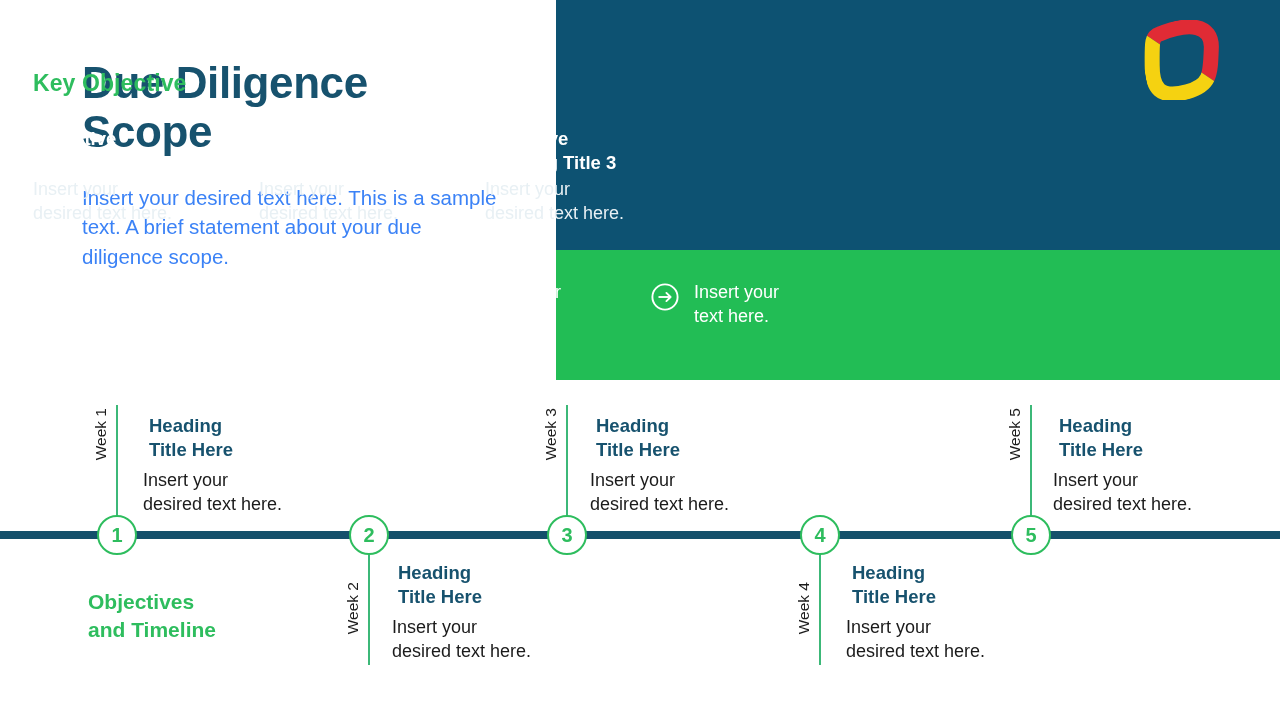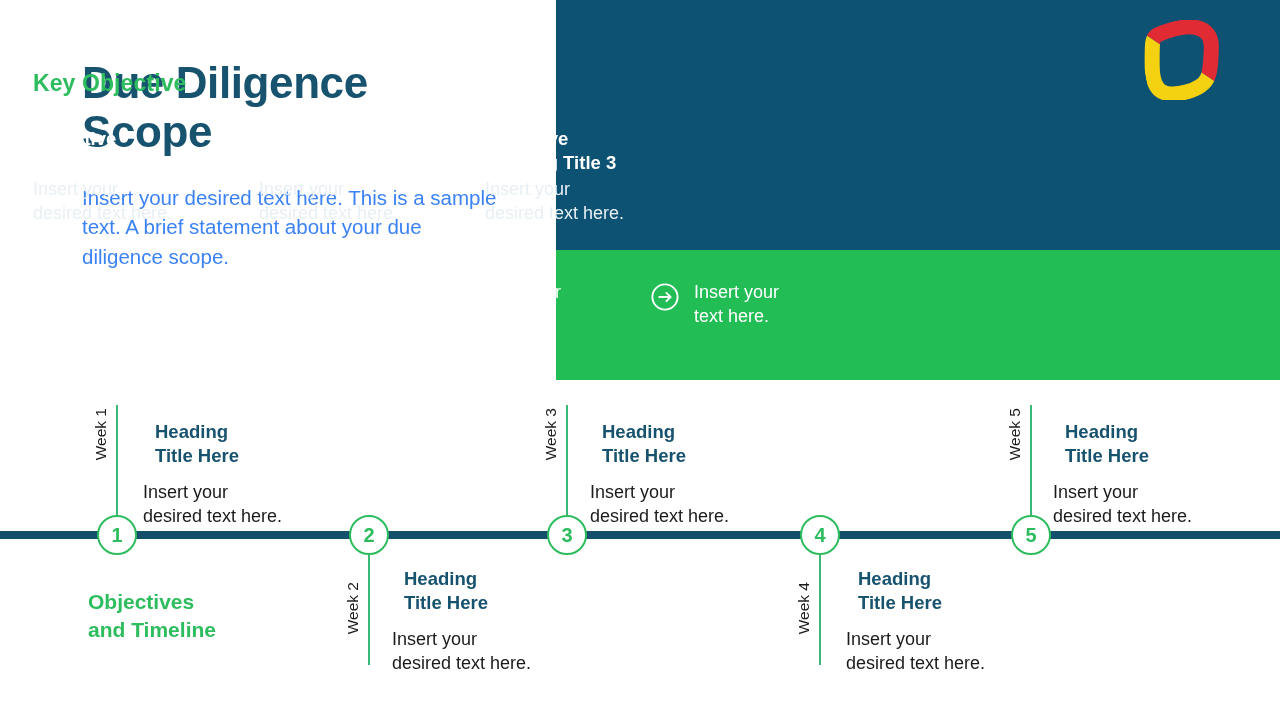--- a/index.html
+++ b/index.html
@@ -98,21 +98,21 @@
     position:absolute;
     font-size:15.5px;color:#1b1b1b;font-weight:normal;
     writing-mode:vertical-rl;
     transform:rotate(180deg);
     white-space:nowrap;
   }
 
   .tl-text{position:absolute;width:215px;}
   .tl-text .th{
     font-size:18.5px;line-height:1.32;font-weight:bold;color:#17526e;
-    margin:12px;
+    margin:6px;
   }
   .tl-text .tb{
     font-size:18px;line-height:1.32;color:#1b1b1b;font-weight:normal;
     margin:2px 0 0 0;white-space:pre-line;
   }
 
   .methodology{
     position:absolute;left:88px;top:588px;width:220px;
     font-size:21px;line-height:1.32;font-weight:bold;color:#2ebd5e;
     white-space:pre-line;

